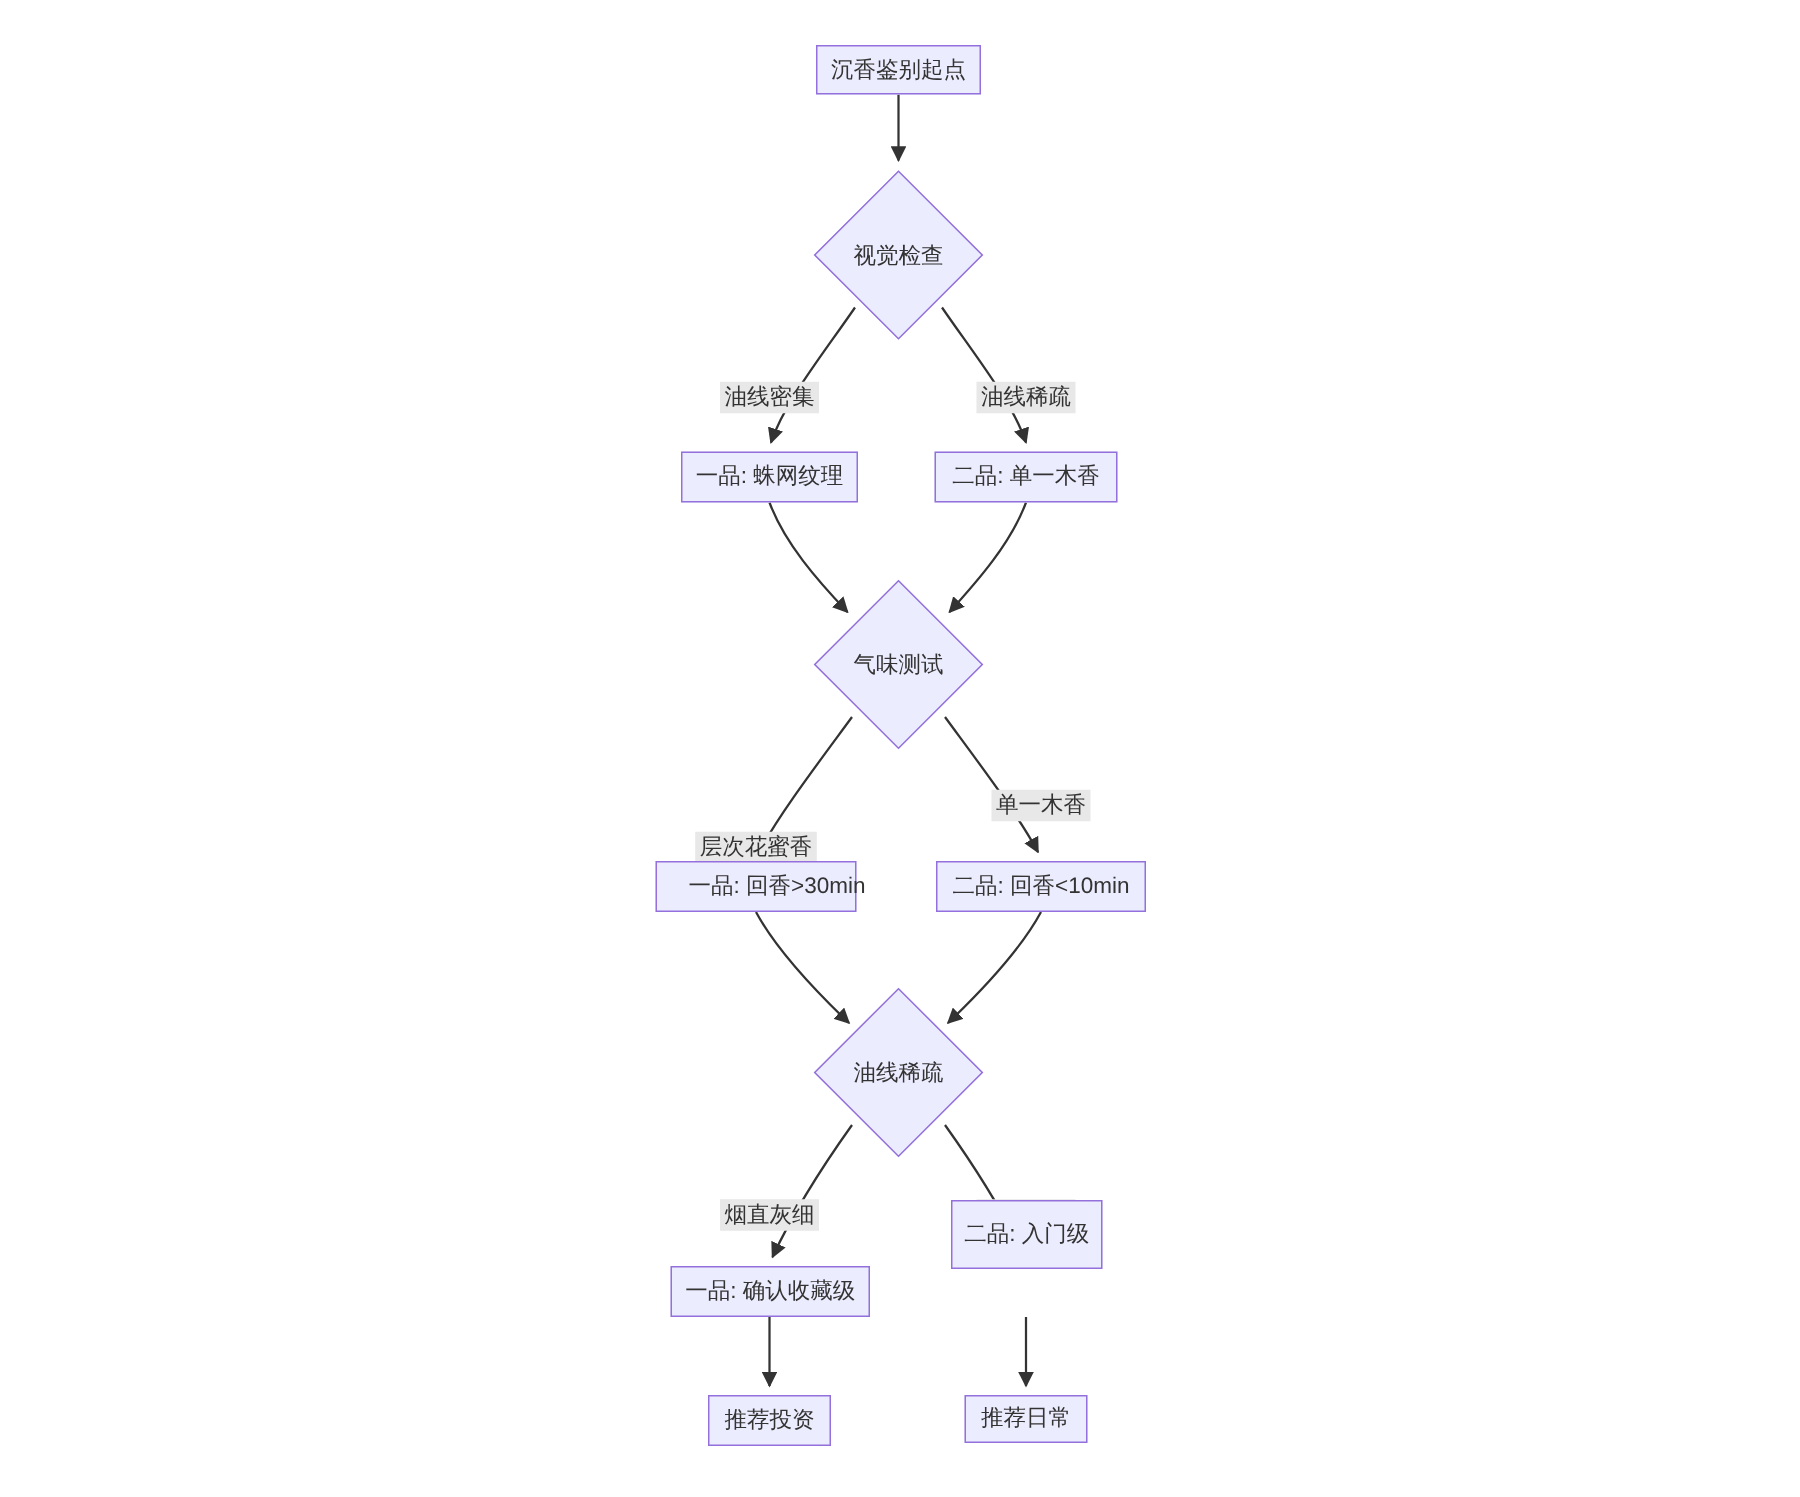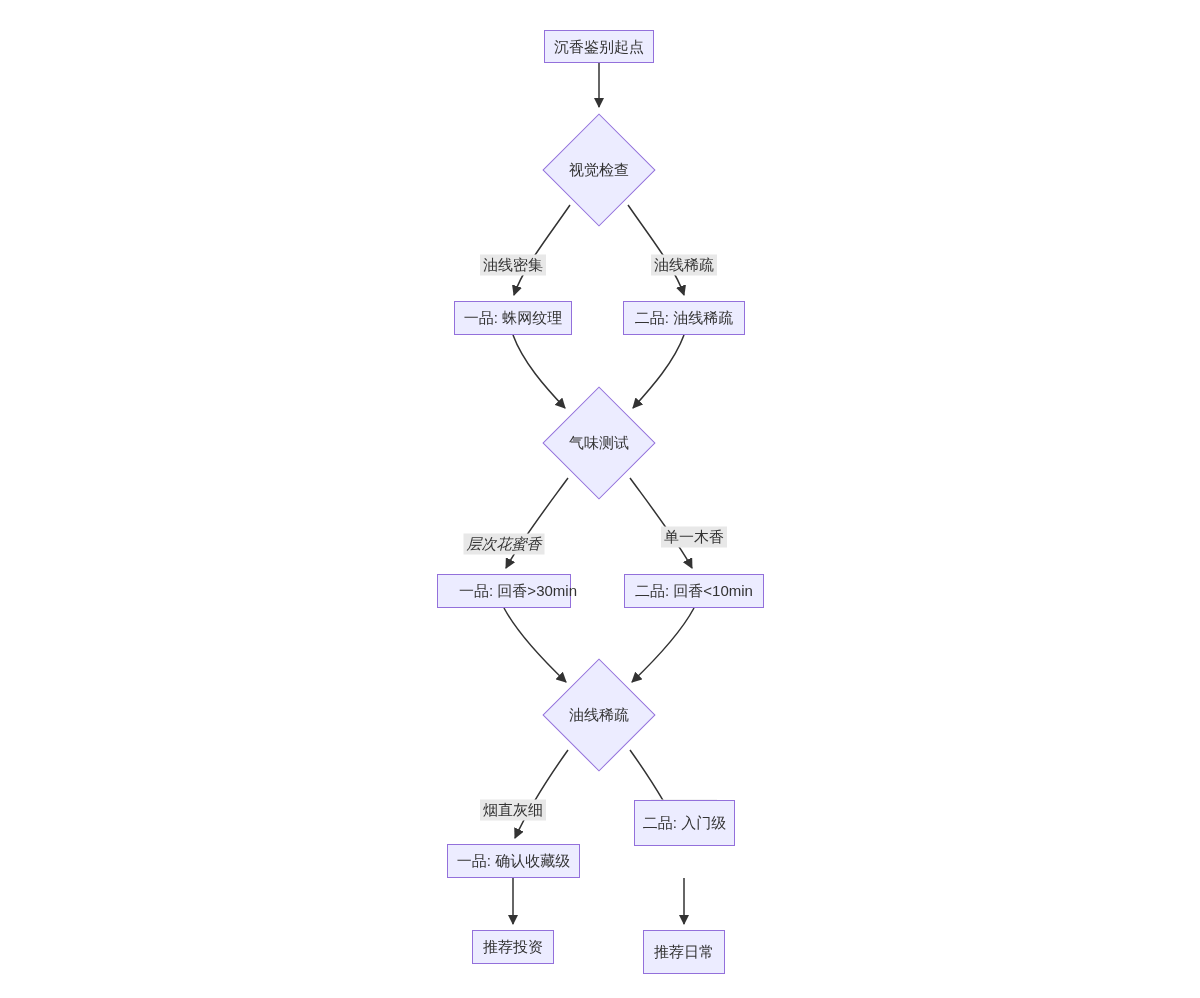--- a/index.html
+++ b/index.html
@@ -120,29 +120,29 @@
     <div class="diamond-label">视觉检查</div>
   </div>
 
   <div class="edge-label" style="left:513px; top:265px;">油线密集</div>
   <div class="edge-label" style="left:684px; top:265px;">油线稀疏</div>
 
   <div class="node" style="left:454px; top:301px; width:118px; height:34px;">
     <span>一品: 蛛网纹理</span>
   </div>
   <div class="node" style="left:623px; top:301px; width:122px; height:34px;">
-    <span>二品: 油线稀疏</span>
+    <span>二品: 单一木香</span>
   </div>
 
   <div class="diamond" style="left:542px; top:386px; width:114px; height:114px;">
     <div class="diamond-shape"></div>
     <div class="diamond-label">气味测试</div>
   </div>
 
-  <div class="edge-label" style="left:504px; top:544px;font-style:italic;">层次花蜜香</div>
+  <div class="edge-label" style="left:504px; top:565px;">层次花蜜香</div>
   <div class="edge-label" style="left:694px; top:537px;">单一木香</div>
 
   <div class="node" style="left:437px; top:574px; width:134px; height:34px;padding-left:28px;">
     <span>一品: 回香&gt;30min</span>
   </div>
   <div class="node" style="left:624px; top:574px; width:140px; height:34px;">
     <span>二品: 回香&lt;10min</span>
   </div>
 
   <div class="diamond" style="left:542px; top:658px; width:114px; height:114px;">
@@ -156,17 +156,17 @@
   <div class="node" style="left:447px; top:844px; width:133px; height:34px;">
     <span>一品: 确认收藏级</span>
   </div>
   <div class="node" style="left:634px; top:800px; width:101px; height:46px;">
     <span>二品: 入门级</span>
   </div>
 
   <div class="node" style="left:472px; top:930px; width:82px; height:34px;">
     <span>推荐投资</span>
   </div>
-  <div class="node" style="left:643px; top:930px; width:82px; height:44px;justify-content:center;">
+  <div class="node" style="left:643px; top:930px; width:82px; height:32px;justify-content:center;">
     <span>推荐日常</span>
   </div>
 
 </div>
 
 </body></html>

